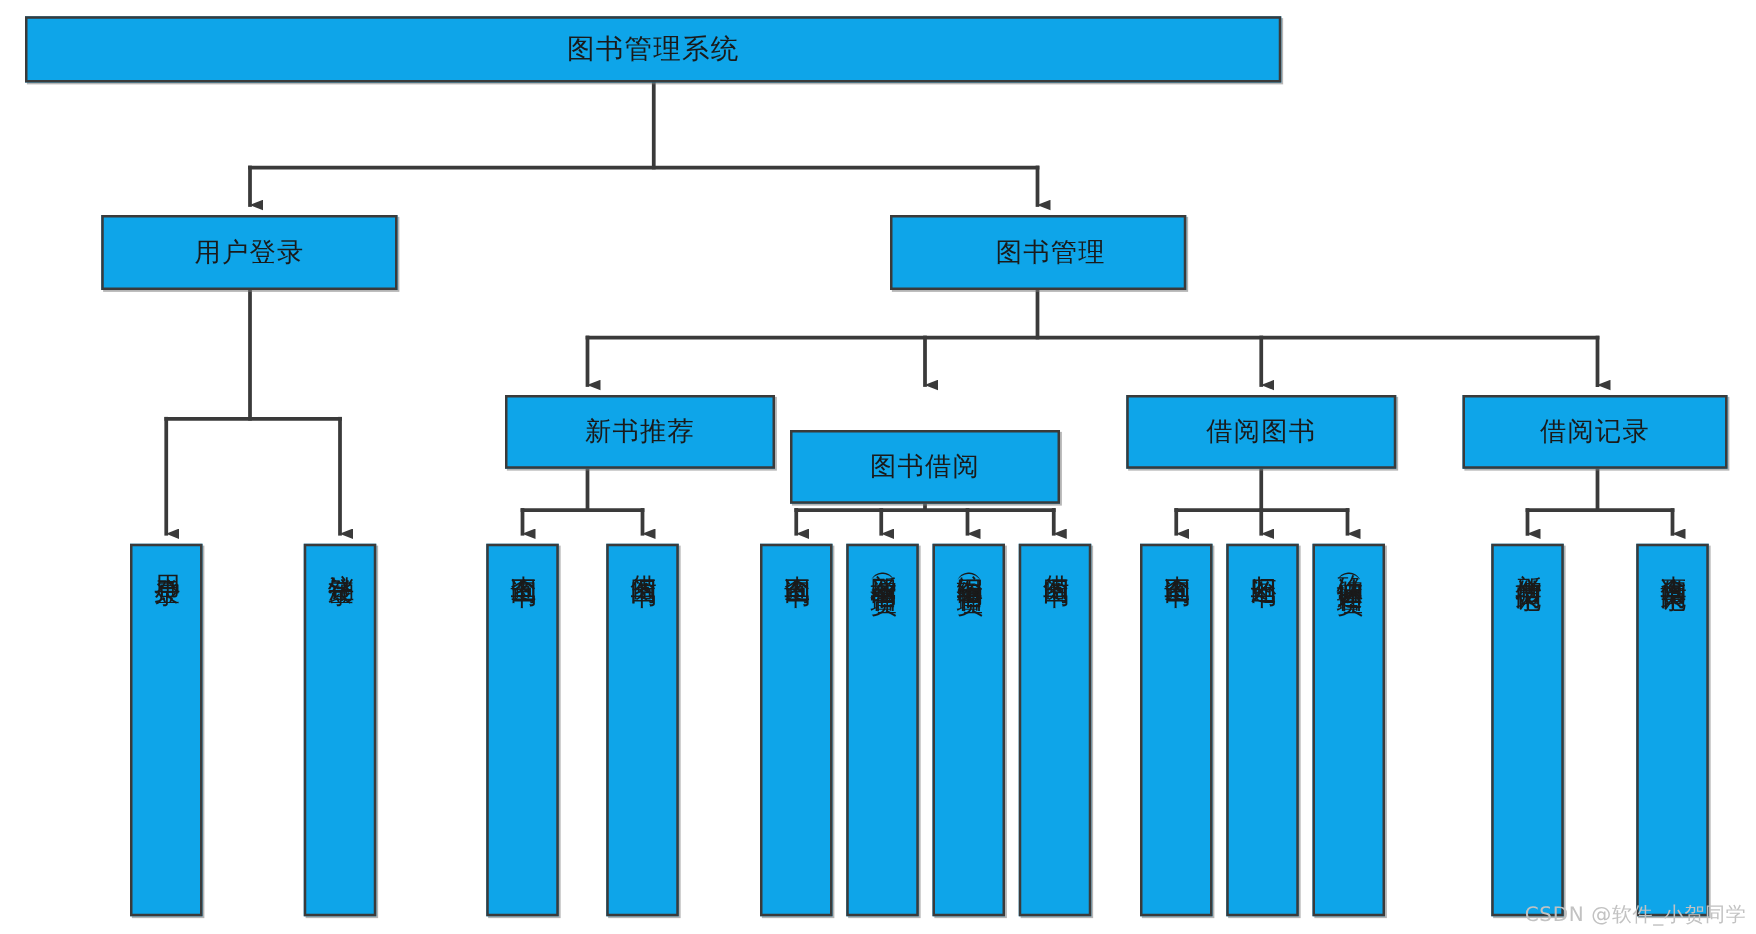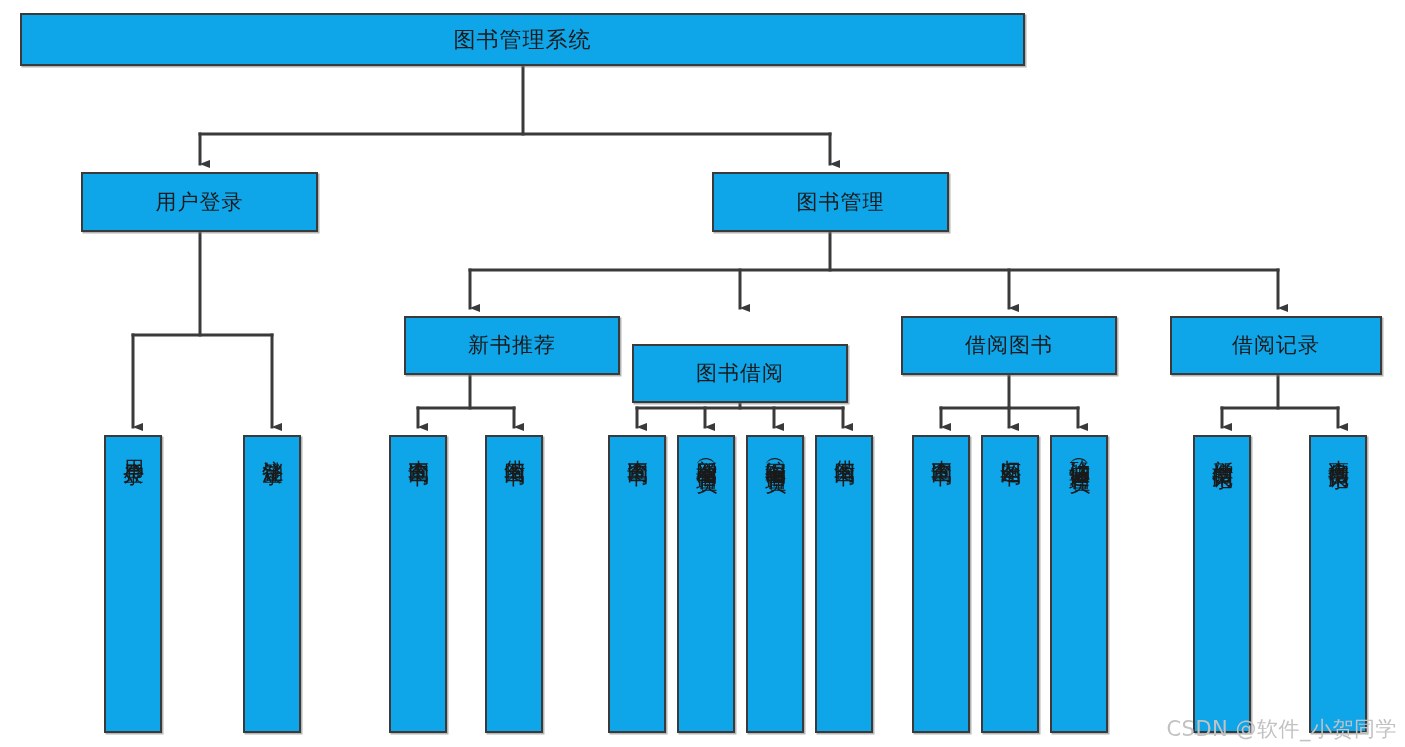--- a/index.html
+++ b/index.html
@@ -58,21 +58,21 @@
     font-size: 21px;
     line-height: 1.32;
     letter-spacing: 2px;
     text-align: left;
     display: block;
   }
   #watermark {
     position: absolute;
     right: 8px;
     bottom: 4px;
-    font-size: 21px;
+    font-size: 16px;
     color: #c2c2c2;
     white-space: nowrap;
     letter-spacing: 0.5px;
     font-family: "DejaVu Sans", "Liberation Sans", sans-serif;
   }
 </style>
 </head>
 <body>
 
 <div id="diagram-canvas">

